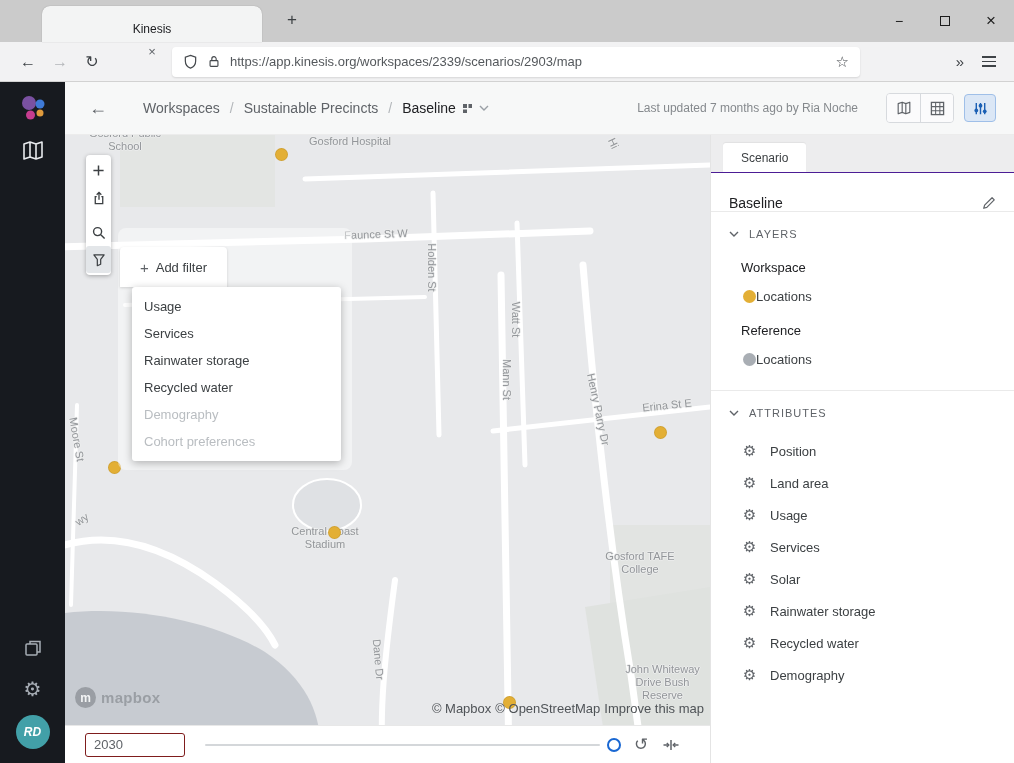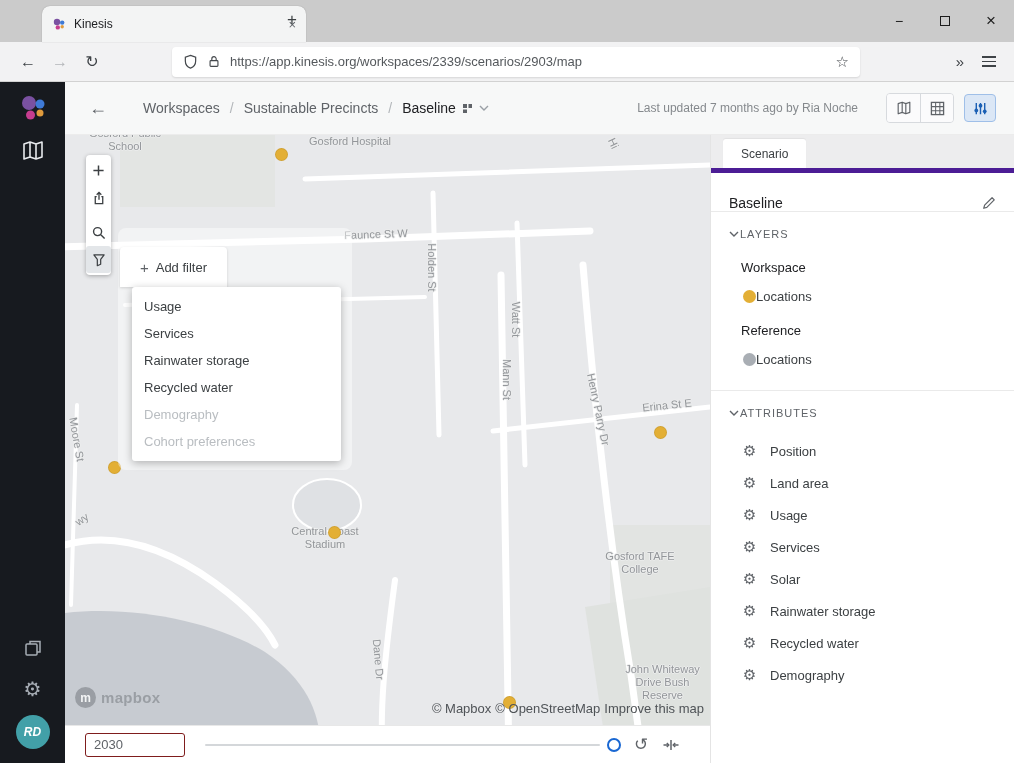--- a/index.html
+++ b/index.html
@@ -1,23 +1,23 @@
 <!DOCTYPE html>
 <html><head>
 <meta charset="utf-8">
 <style>
   * { margin:0; padding:0; box-sizing:border-box; }
   html,body { width:1014px; height:763px; overflow:hidden; }
   body { font-family:"Liberation Sans", sans-serif; background:#cbcbcb; font-size:13px; color:#3c4043; }
 
   
   .titlebar { position:relative; height:42px; background:#cbcbcb; }
-  .tab { position:absolute; left:42px; top:6px; width:264px; height:36px; background:#f3f4f4;
+  .tab { position:absolute; left:42px; top:6px; width:220px; height:36px; background:#f3f4f4;
          border-radius:8px 8px 0 0; display:flex; align-items:center; gap:8px; padding:8px 10px;
-         box-shadow:0 0 1px rgba(0,0,0,.35); }
+         box-shadow:0 0 1px rgba(0,0,0,.35);flex-direction:column; }
   .tab-title { flex:1; font-size:12px; color:#202124; }
   .tab-close { font-size:13px; color:#5f6368; cursor:default; }
   .newtab { position:absolute; left:280px; top:10px; font-size:17px; color:#3c4043; width:24px; text-align:center; }
   .win-controls { position:absolute; right:0; top:0; height:42px; display:flex; }
   .win-btn { width:46px; height:42px; display:flex; align-items:center; justify-content:center; font-size:14px; color:#1b1b1b; }
   .maxbox { width:10px; height:10px; border:1.2px solid #1b1b1b; display:inline-block; }
 
   .addressbar { height:40px; background:#f2f2f3; border-bottom:1px solid #d2d2d2; display:flex; align-items:center; padding:0 12px; }
   .nav-btn { width:32px; height:30px; display:flex; align-items:center; justify-content:center; font-size:16px; color:#3f4347; }
   .nav-btn.disabled { color:#b4b6b9; }
@@ -89,29 +89,29 @@
               display:flex; align-items:center; z-index:4; }
   .year-input { margin-left:20px; width:100px; height:24px; border:1px solid #7f1d1d; border-radius:3px;
                 font-family:"Liberation Sans",sans-serif; font-size:13px; color:#5f6368; padding:0 8px; background:#fff; }
   .track { margin-left:20px; width:395px; height:2px; background:#d4d7da; border-radius:1px; }
   .handle { width:14px; height:14px; border:2px solid #1967d2; border-radius:50%; background:#fff; margin-left:7px; }
   .reset-btn { margin-left:13px; font-size:17px; color:#5f6368; line-height:1; }
   .fit-btn { margin-left:14px; display:flex; align-items:center; }
 
   
   .scenario { width:304px; height:628px; background:#fff; border-left:1px solid #e4e4e4; overflow:hidden; }
-  .scn-tabs { height:38px; background:#ededee; border-bottom:5px solid #4c1d95; display:flex; align-items:flex-end; padding-left:12px; }
+  .scn-tabs { height:38px; background:#ededee; border-bottom:1px solid #4c1d95; display:flex; align-items:flex-end; padding-left:12px; }
   .scn-tab { height:29px; background:#fff; padding:0 18px; font-size:12px; color:#3c4043; display:flex; align-items:center;
              border-radius:3px 3px 0 0; box-shadow:0 -1px 1px rgba(0,0,0,.05); }
   .scn-name-row { margin:22px 18px 0; display:flex; justify-content:space-between; align-items:center; }
   .scn-name { font-size:14px; color:#202124; }
   .scn-desc-row { margin:20px 18px 18px; display:flex; justify-content:space-between; align-items:center; }
   .scn-desc { font-size:13px; color:#9aa0a6; }
   .scn-div { border:none; border-top:1px solid #eaeaea; }
-  .scn-section-h { display:flex; align-items:center; gap:1px; padding:16px 18px 10px; }
+  .scn-section-h { display:flex; align-items:center; gap:10px; padding:16px 18px 10px; }
   .scn-section-label { font-size:11px; color:#5f6368; letter-spacing:1px; }
   .layer-block { padding:0 18px 14px 30px; }
   .group-name { font-size:13px; color:#202124; margin:10px 0 5px; }
   .layer-item { display:flex; align-items:center; padding:9px 0 9px 2px; font-size:13px; color:#3c4043; }
   .ldot { width:13px; height:13px; border-radius:50%; }
   .ldot-yellow { background:#e3af35; }
   .ldot-gray { background:#a9aeb4; }
   .attr-list { padding:6px 0 0; }
   .attr-item { display:flex; align-items:center; gap:12px; height:32px; padding-left:30px; font-size:13px; color:#3c4043; }
   .attr-gear { width:17px; text-align:center; font-size:15px; color:#5f6368; }

